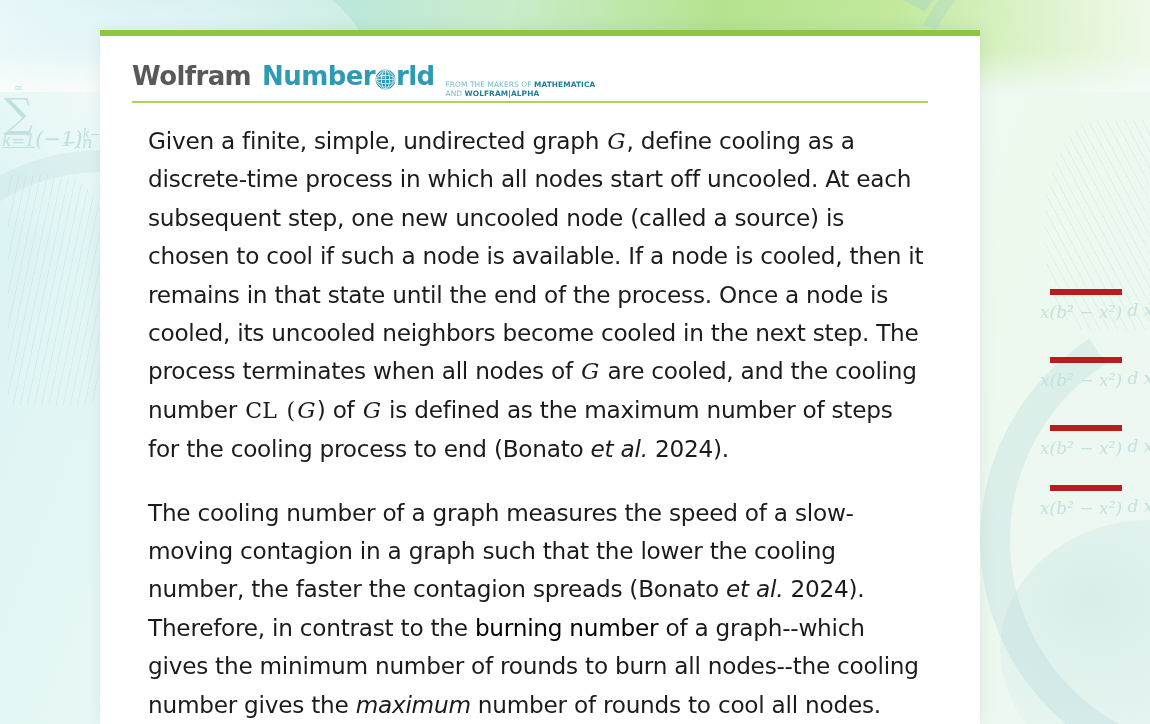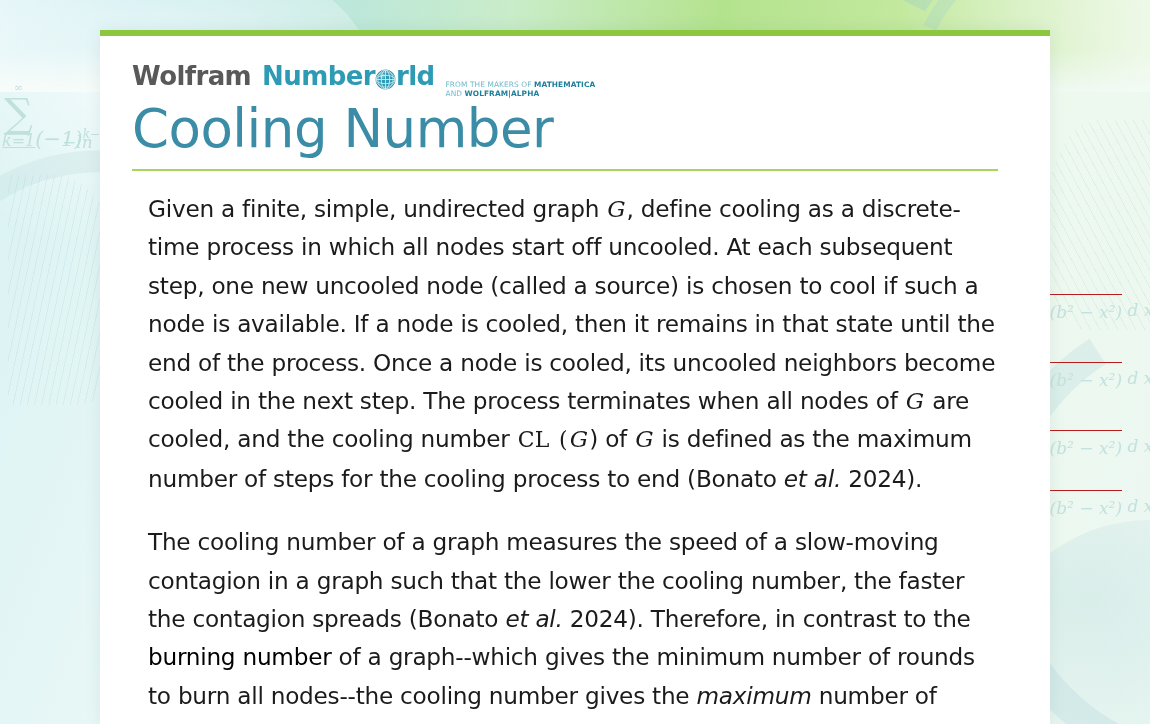--- a/index.html
+++ b/index.html
@@ -145,28 +145,28 @@
   .wm-int {
     left: 1040px;
     font-size: 17px;
     color: #c3e1de;
   }
   .wm-int .frac {
     display: inline-block;
     text-align: center;
     vertical-align: middle;
   }
-  .wm-int .frac .den { border-top: 1px solid #b91c1c; padding-top: 7px; text-align: right; }
+  .wm-int .frac .den { border-top: 6px solid #b91c1c; padding-top: 7px; text-align: right; }
 
   
   #content-card {
     position: absolute;
     left: 100px;
     top: 30px;
-    width: 950px;
+    width: 880px;
     height: 694px;
     background: #ffffff;
     border-top: 6px solid #8dc63f;
     box-shadow: 0 0 14px rgba(90,130,130,0.13);
     box-sizing: border-box;
     z-index: 5;
     overflow: hidden;
   }
   #card-inner {
     padding: 26px 52px 0 32px;
@@ -333,21 +333,20 @@
           </svg>
         </span>
         <span>rld</span>
       </span>
       <span id="logo-tagline">
         <span><span>FROM THE MAKERS OF </span><b>MATHEMATICA</b></span><br>
         <span><span>AND </span><b>WOLFRAM|ALPHA</b></span>
       </span>
     </div>
 
-    <h1 id="page-title">Cooling Number</h1>
     <hr id="title-rule">
 
     <div id="article">
 
       <p><span>Given a finite, simple, undirected graph </span><span class="mathvar">G</span><span>, define cooling as a discrete-time process in which all nodes start off uncooled. At each subsequent step, one new uncooled node (called a source) is chosen to cool if such a node is available. If a node is cooled, then it remains in that state until the end of the process. Once a node is cooled, its uncooled neighbors become cooled in the next step. The process terminates when all nodes of </span><span class="mathvar">G</span><span> are cooled, and the cooling number </span><span class="mathop">CL</span><span class="mathop"> (</span><span class="mathvar">G</span><span>) of </span><span class="mathvar">G</span><span> is defined as the maximum number of steps for the cooling process to end (Bonato </span><span class="it">et al.</span><span> 2024).</span></p>
 
       <p><span>The cooling number of a graph measures the speed of a slow-moving contagion in a graph such that the lower the cooling number, the faster the contagion spreads (Bonato </span><span class="it">et al.</span><span> 2024). Therefore, in contrast to the </span><a class="link" href="#">burning number</a><span> of a graph--which gives the minimum number of rounds to burn all nodes--the cooling number gives the </span><span class="it">maximum</span><span> number of rounds to cool all nodes.</span></p>
 
     </div>
   </div>

